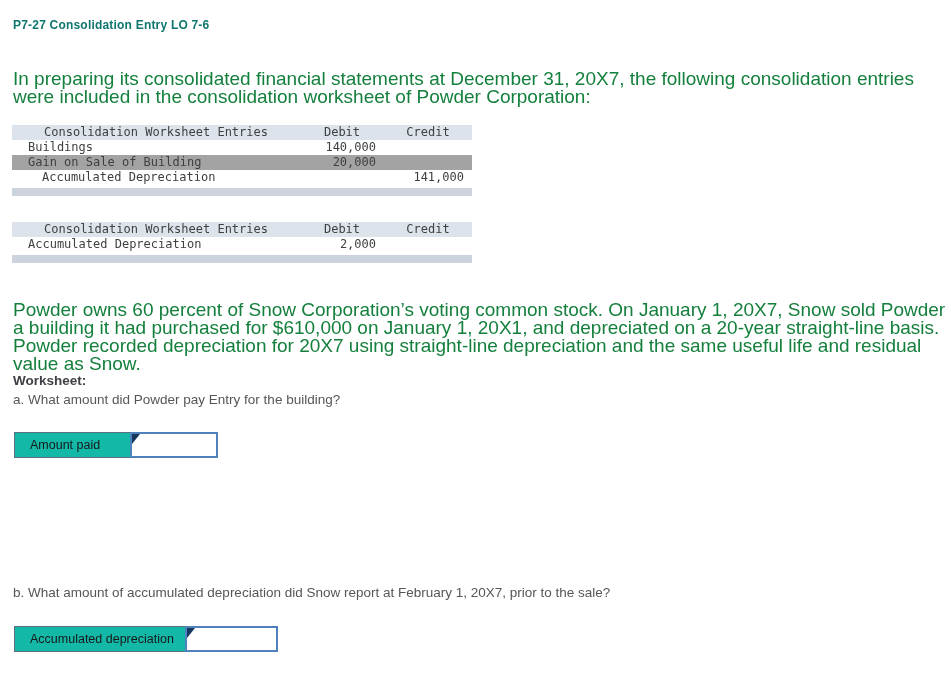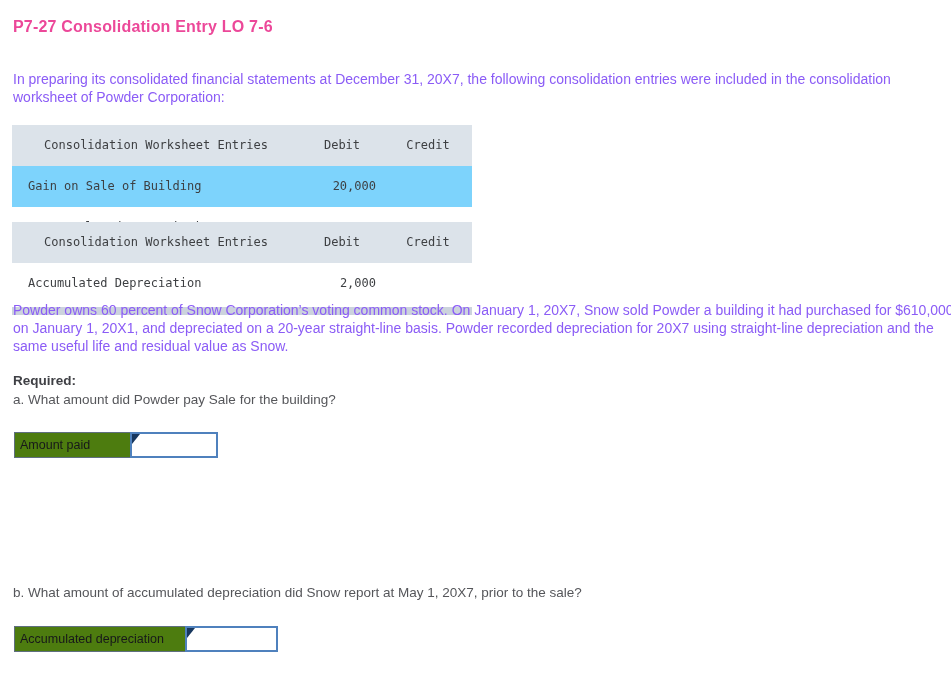--- a/index.html
+++ b/index.html
@@ -3,64 +3,64 @@
 <meta charset="utf-8">
 <style>
   * { margin:0; padding:0; box-sizing:border-box; }
   html,body { background:#ffffff; }
   body {
     width:951px; height:674px; position:relative; overflow:hidden;
     font-family:"Liberation Sans", sans-serif;
   }
   .page-title {
     position:absolute; left:13px; top:18px;
-    font-size:16px; font-weight:bold; color:#ec4899; letter-spacing:.2px;
+    font-size:12px; font-weight:bold; color:#0f766e; letter-spacing:.2px;
   }
   .para {
-    position:absolute; font-size:14px; color:#8b5cf6; line-height:18px;
+    position:absolute; font-size:19px; color:#15803d; line-height:18px;
   }
   #intro { left:13px; top:70px; width:906px; }
   #body-para { left:13px; top:301px; width:942px; }
 
   .ws-table {
     position:absolute; left:12px; width:460px;
     font-family:"DejaVu Sans Mono", monospace; font-size:12px; color:#3d3f42;
   }
   #table1 { top:125px; }
   #table2 { top:222px; }
   .ws-table table { border-collapse:collapse; width:460px; table-layout:fixed; }
   .ws-table col.c1 { width:288px; }
   .ws-table col.c2 { width:84px; }
   .ws-table col.c3 { width:88px; }
   .ws-table th, .ws-table td {
-    font-weight:normal; height:15px; line-height:15px; padding:13px;
+    font-weight:normal; height:15px; line-height:15px; padding:0;
     white-space:nowrap; overflow:hidden;
   }
   .ws-table thead tr { background:#dce3ea; }
   .ws-table th { text-align:center; }
   .ws-table td.account { text-align:left; padding-left:16px; }
   .ws-table td.account.indent { padding-left:30px; }
   .ws-table td.num { text-align:right; padding-right:8px; }
-  .ws-table tr.alt { background:#7dd3fc; }
+  .ws-table tr.alt { background:#a3a3a3; }
   .band { margin-top:3px; height:8px; width:460px; background:#ccd3dd; }
 
   .required {
     position:absolute; left:13px; top:373px;
     font-size:13.5px; font-weight:bold; color:#3f4045;
   }
   .question { position:absolute; left:13px; font-size:13.5px; color:#55565a; }
   #qa { top:392px; }
   #qb { top:585px; }
 
   .answer-widget { position:absolute; display:flex; align-items:stretch; height:26px; }
   #widget-a { left:14px; top:432px; }
   #widget-b { left:14px; top:626px; }
   .answer-label {
-    background:#4d7c0f; border:1px solid #5f6f7f; border-right:none;
-    display:flex; align-items:center; padding-left:5px;
+    background:#14b8a6; border:1px solid #5f6f7f; border-right:none;
+    display:flex; align-items:center; padding-left:15px;
     font-size:12.5px; color:#17181a;
   }
   #widget-a .answer-label { width:116px; }
   #widget-b .answer-label { width:171px; }
   .answer-input-wrap { position:relative; }
   .answer-input {
     display:block; height:26px; background:#ffffff;
     border:2px solid #4f81bd; outline:none; padding:0 4px 0 12px;
     font-family:"Liberation Sans", sans-serif; font-size:12px; color:#222;
   }
@@ -87,20 +87,25 @@
         <col class="c3">
       </colgroup>
     <thead>
       <tr>
         <th>Consolidation Worksheet Entries</th>
         <th>Debit</th>
         <th>Credit</th>
       </tr>
     </thead>
     <tbody>
+      <tr>
+        <td class="account">Buildings</td>
+        <td class="num">140,000</td>
+        <td class="num"></td>
+      </tr>
       <tr class="alt">
         <td class="account">Gain on Sale of Building</td>
         <td class="num">20,000</td>
         <td class="num"></td>
       </tr>
       <tr>
         <td class="account indent">Accumulated Depreciation</td>
         <td class="num"></td>
         <td class="num">141,000</td>
       </tr>
@@ -129,32 +134,32 @@
         <td class="num">2,000</td>
         <td class="num"></td>
       </tr>
     </tbody>
   </table>
   <div class="band"></div>
 </div>
 
 <p class="para" id="body-para">Powder owns 60 percent of Snow Corporation’s voting common stock. On January 1, 20X7, Snow sold Powder a building it had purchased for $610,000 on January 1, 20X1, and depreciated on a 20-year straight-line basis. Powder recorded depreciation for 20X7 using straight-line depreciation and the same useful life and residual value as Snow.</p>
 
-<div class="required">Required:</div>
-<div class="question" id="qa">a. What amount did Powder pay Sale for the building?</div>
+<div class="required">Worksheet:</div>
+<div class="question" id="qa">a. What amount did Powder pay Entry for the building?</div>
 
 <div class="answer-widget" id="widget-a">
   <div class="answer-label">Amount paid</div>
   <div class="answer-input-wrap">
     <input class="answer-input" type="text" value="" style="">
     <span class="marker"></span>
   </div>
 </div>
 
-<div class="question" id="qb">b. What amount of accumulated depreciation did Snow report at May 1, 20X7, prior to the sale?</div>
+<div class="question" id="qb">b. What amount of accumulated depreciation did Snow report at February 1, 20X7, prior to the sale?</div>
 
 <div class="answer-widget" id="widget-b">
   <div class="answer-label">Accumulated depreciation</div>
   <div class="answer-input-wrap">
     <input class="answer-input" type="text" value="" style="">
     <span class="marker"></span>
   </div>
 </div>
 
 </body></html>

